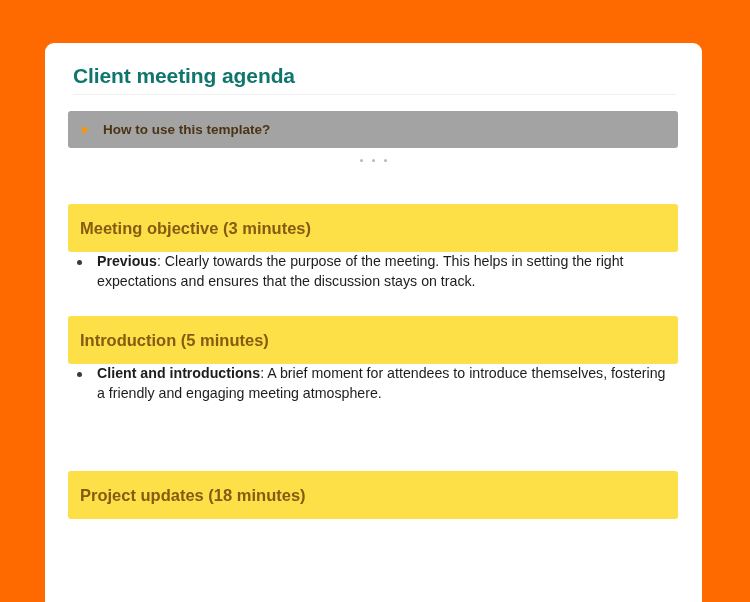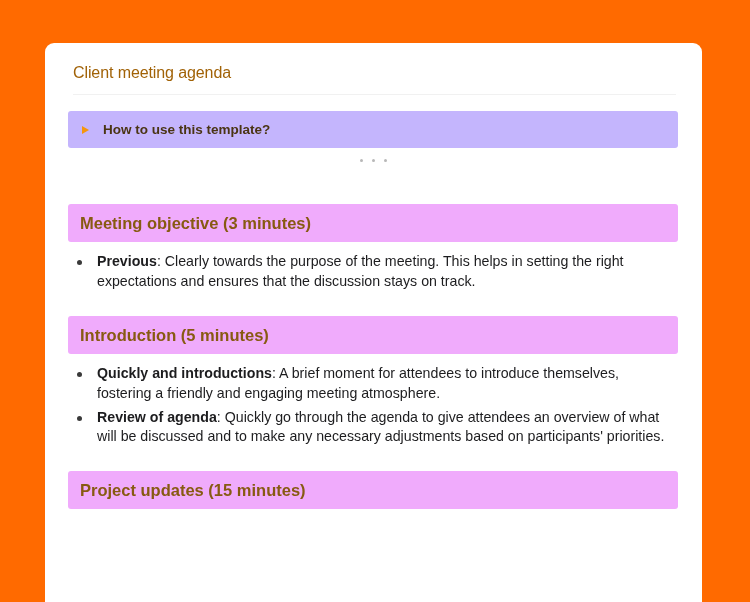--- a/index.html
+++ b/index.html
@@ -12,34 +12,34 @@
       position: absolute;
       left: 45px; top: 43px;
       width: 657px; height: 600px;
       background: #ffffff;
       border-radius: 9px;
       padding: 0 23px;
     }
     .title {
       position: absolute;
       left: 28px; top: 21px;
-      font-size: 16px; font-weight: normal;
-      color: #a16207;
+      font-size: 21px; font-weight: bold;
+      color: #0f766e;
       letter-spacing: -0.1px;
     }
     .title-rule {
       position: absolute;
       left: 28px; right: 26px; top: 51px;
       height: 1px; background: #f1f1f1;
     }
     .expand {
       position: absolute;
       left: 23px; right: 24px; top: 68px;
       height: 37px;
-      background: #c4b5fd;
+      background: #a3a3a3;
       border-radius: 3px;
       display: flex; align-items: center;
     }
     .expand .tri {
       width: 0; height: 0;
       margin-left: 14px;
       border-top: 4px solid transparent;
       border-bottom: 4px solid transparent;
       border-left: 7px solid #f5960f;
     }
@@ -54,22 +54,22 @@
       text-align: center;
       display: flex; justify-content: center; gap: 9px;
     }
     .dots span {
       width: 3px; height: 3px; border-radius: 50%;
       background: #b8b8b8;
     }
     .section-head {
       position: absolute;
       left: 23px; right: 24px;
-      height: 38px;
-      background: #f0abfc;
+      height: 48px;
+      background: #fde047;
       border-radius: 3px;
       display: flex; align-items: center;
       padding-left: 12px;
       font-size: 16.5px; font-weight: bold;
       color: #875a12;
     }
     ul.bullets {
       position: absolute;
       left: 31px; right: 34px;
       list-style: none;
@@ -109,20 +109,19 @@
       <span></span>
   </div>
 
   <h2 class="section-head" style="top:161px;">Meeting objective (3 minutes)</h2>
   <ul class="bullets" style="top:209px;">
     <li><b>Previous</b><span>: Clearly towards the purpose of the meeting. This helps in setting the right expectations and ensures that the discussion stays on track.</span></li>
   </ul>
 
   <h2 class="section-head" style="top:273px;">Introduction (5 minutes)</h2>
   <ul class="bullets" style="top:321px;">
-    <li><b>Quickly and introductions</b><span>: A brief moment for attendees to introduce themselves, fostering a friendly and engaging meeting atmosphere.</span></li>
-    <li><b>Review of agenda</b><span>: Quickly go through the agenda to give attendees an overview of what will be discussed and to make any necessary adjustments based on participants' priorities.</span></li>
+    <li><b>Client and introductions</b><span>: A brief moment for attendees to introduce themselves, fostering a friendly and engaging meeting atmosphere.</span></li>
   </ul>
 
-  <h2 class="section-head" style="top:428px;">Project updates (15 minutes)</h2>
+  <h2 class="section-head" style="top:428px;">Project updates (18 minutes)</h2>
   <ul class="bullets" style="top:476px;">
   </ul>
 </div>
 
 </body></html>

